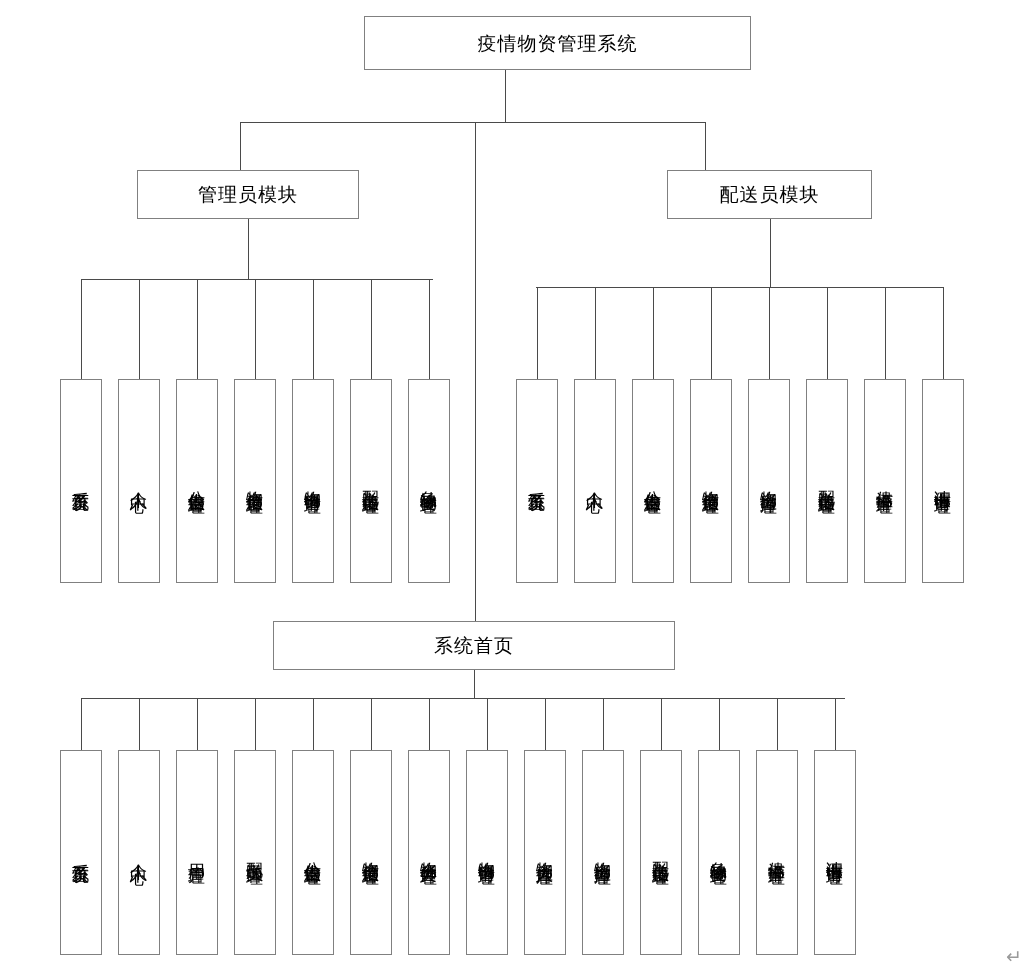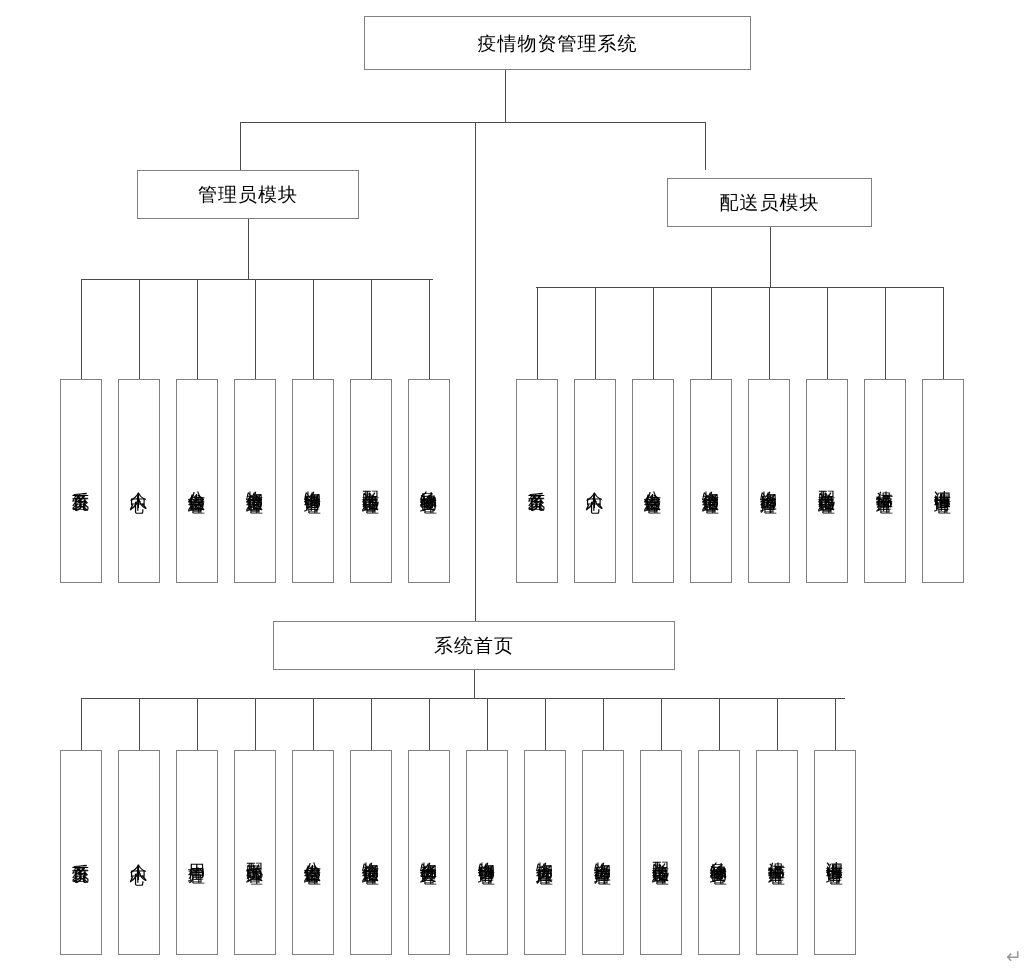--- a/index.html
+++ b/index.html
@@ -147,21 +147,21 @@
         <span class="node-label">配送信息管理</span>
       </div>
       <div class="line v" style="left: 885px; top: 287px; height: 92px;"></div>
       <div class="node leaf" style="left: 864px; top: 379px; width: 42px; height: 204px;">
         <span class="node-label">体温打卡管理</span>
       </div>
       <div class="line v" style="left: 943px; top: 287px; height: 92px;"></div>
       <div class="node leaf" style="left: 922px; top: 379px; width: 42px; height: 204px;">
         <span class="node-label">请假申请管理</span>
       </div>
-      <div class="node top-node" style="left: 667px; top: 170px; width: 205px; height: 49px; margin-top: 8px;">
+      <div class="node top-node" style="left: 667px; top: 170px; width: 205px; height: 49px;">
         <span class="node-label">配送员模块</span>
       </div>
       <div class="line v" style="left: 474px; top: 670px; height: 28px;"></div>
       <div class="line h" style="left: 81px; top: 698px; width: 764px;"></div>
       <div class="line v" style="left: 81px; top: 698px; height: 52px;"></div>
       <div class="node leaf" style="left: 60px; top: 750px; width: 42px; height: 205px;">
         <span class="node-label">系统首页</span>
       </div>
       <div class="line v" style="left: 139px; top: 698px; height: 52px;"></div>
       <div class="node leaf" style="left: 118px; top: 750px; width: 42px; height: 205px;">

